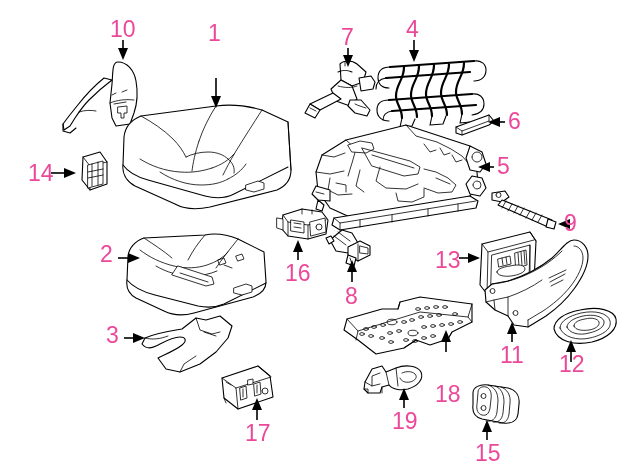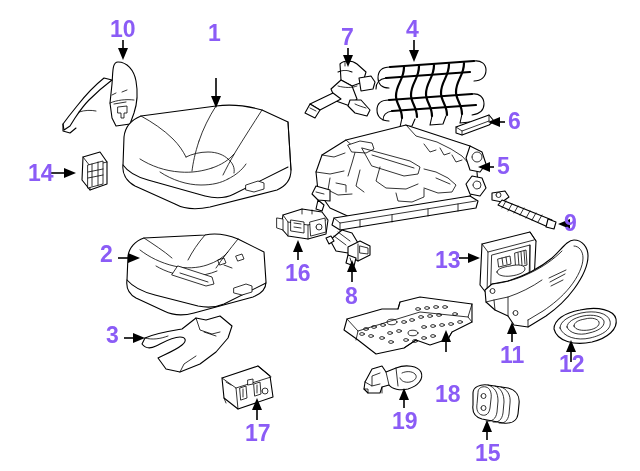--- a/index.html
+++ b/index.html
@@ -19,22 +19,22 @@
     position: absolute;
     left: 0;
     top: 0;
     width: 640px;
     height: 471px;
   }
   .callout-label {
     position: absolute;
     font-family: "Liberation Sans", sans-serif;
     font-size: 23px;
-    font-weight: 700;
-    color: #8b5cf6;
+    font-weight: 400;
+    color: #ec4899;
     line-height: 1;
     white-space: nowrap;
     user-select: none;
   }
   
   .ln {
     fill: none;
     stroke: #000000;
     stroke-width: 1.1;
     stroke-linejoin: round;

